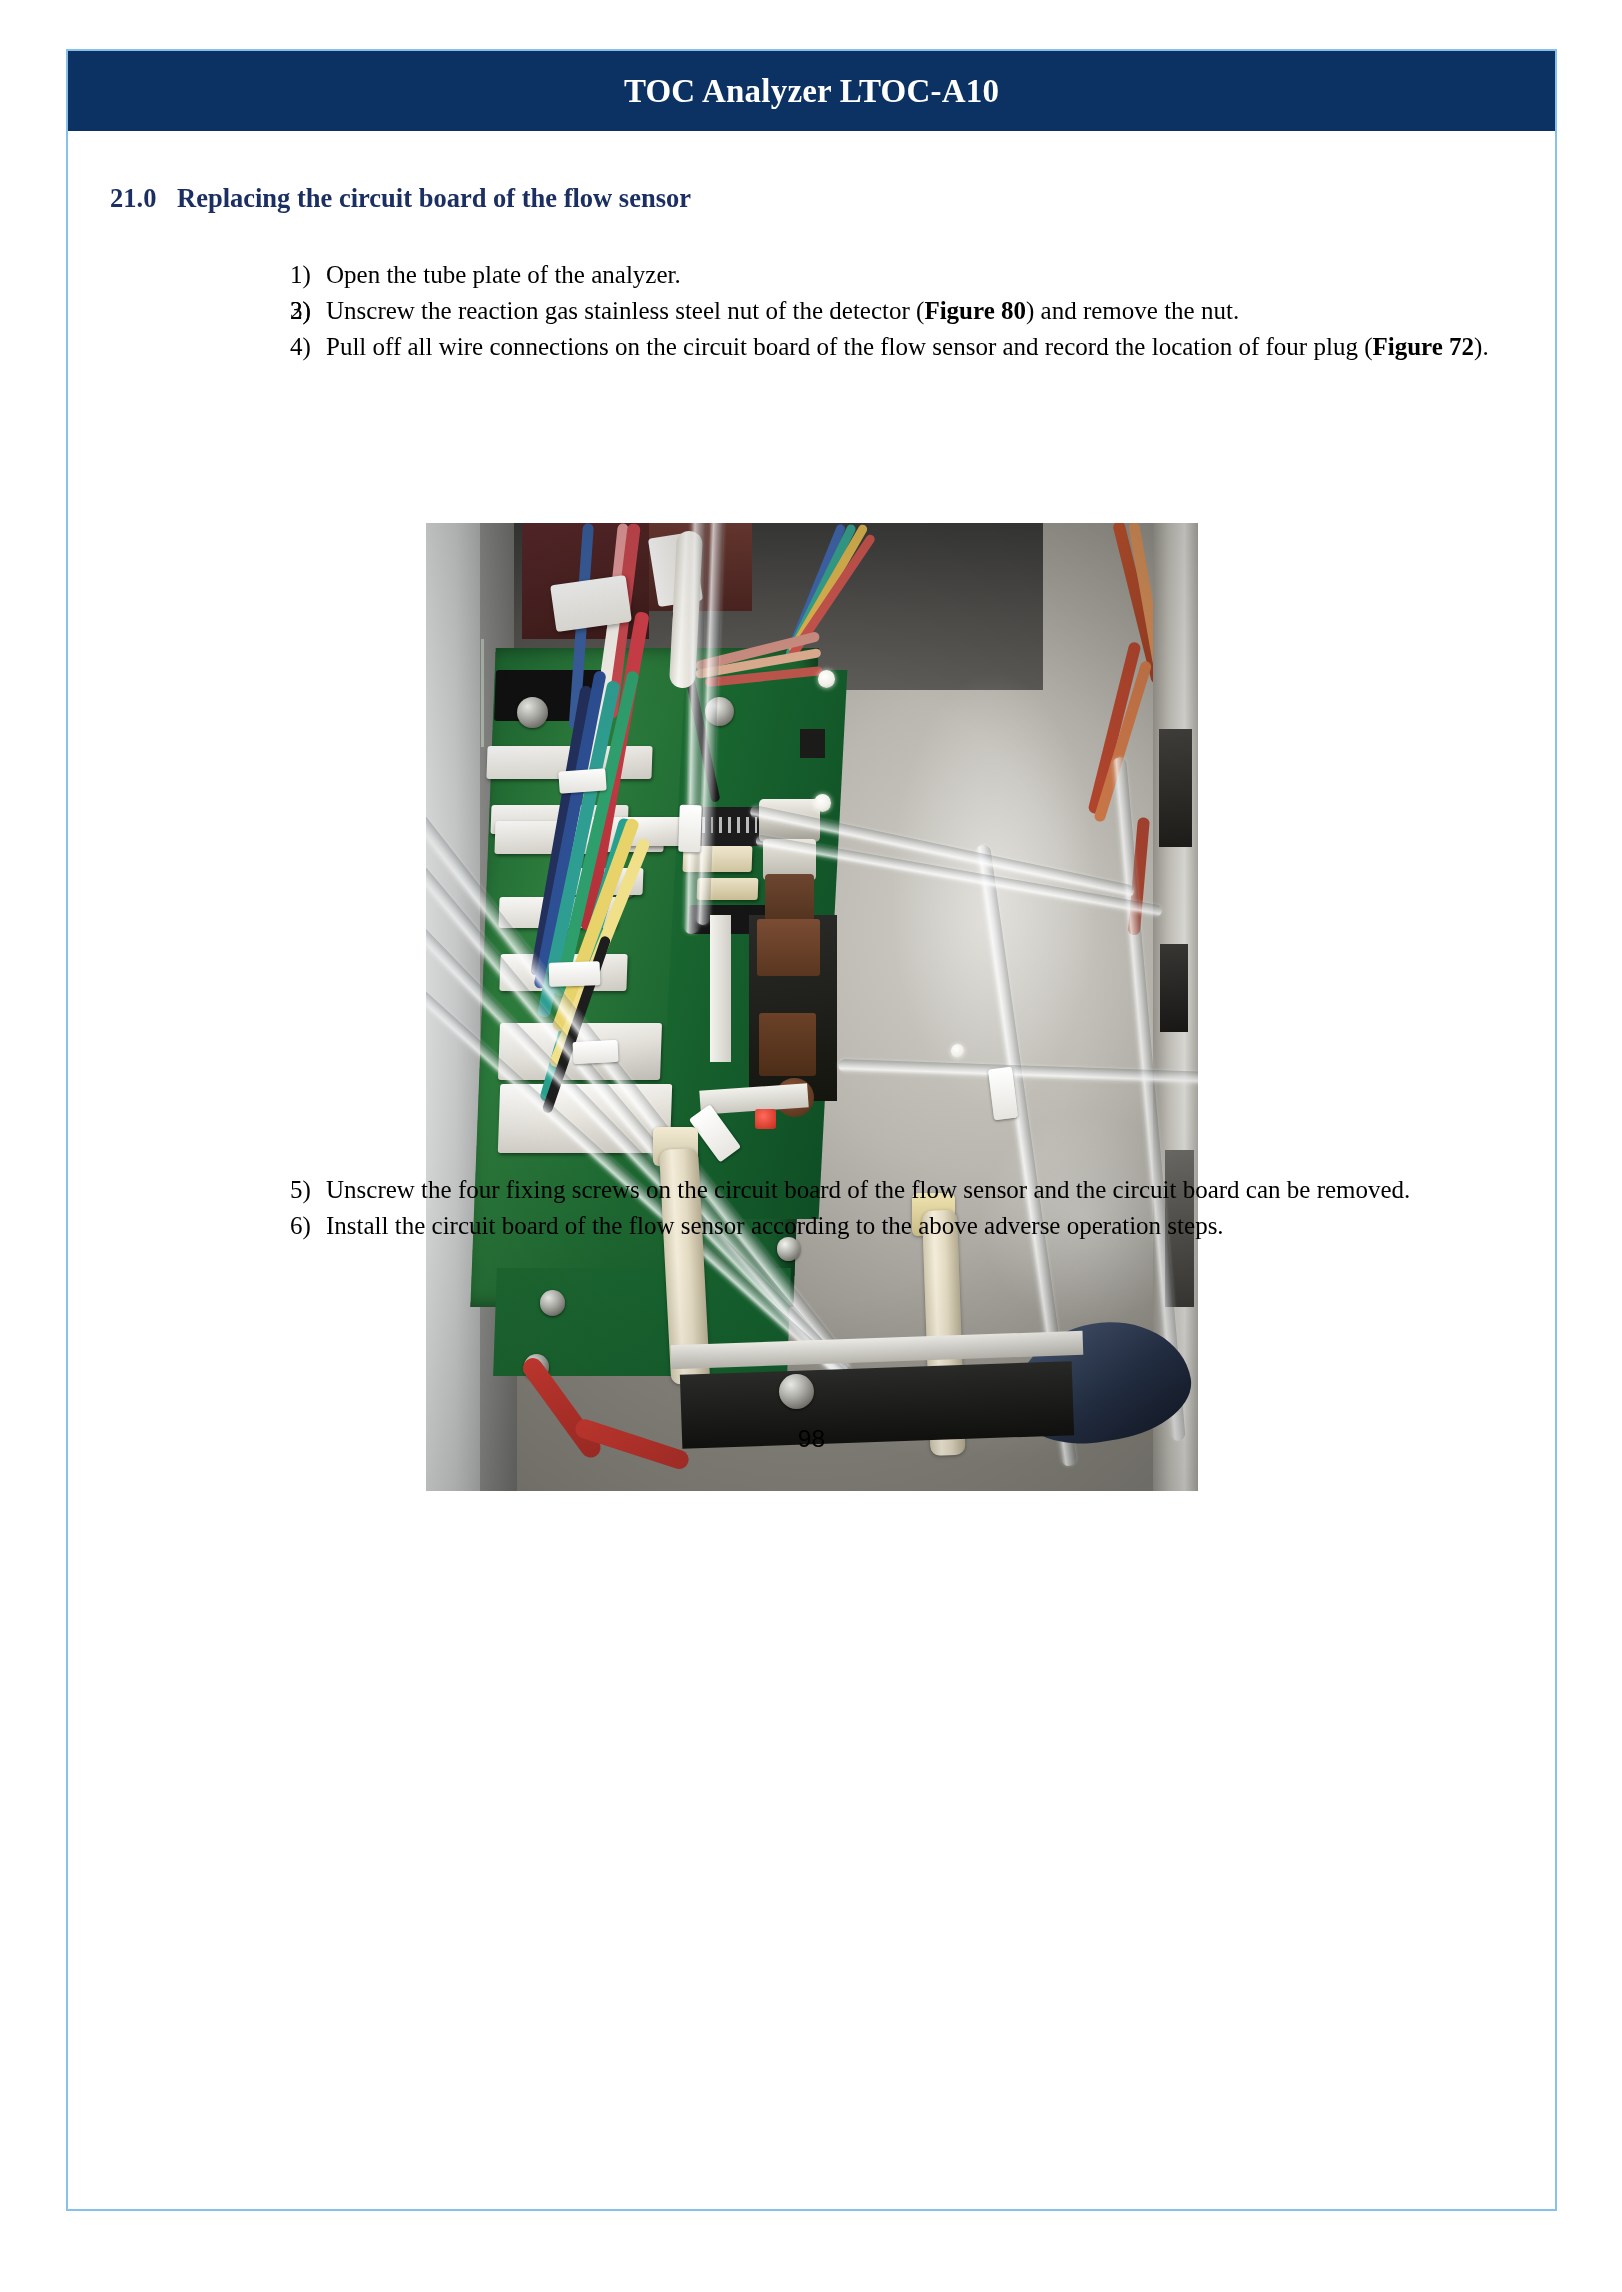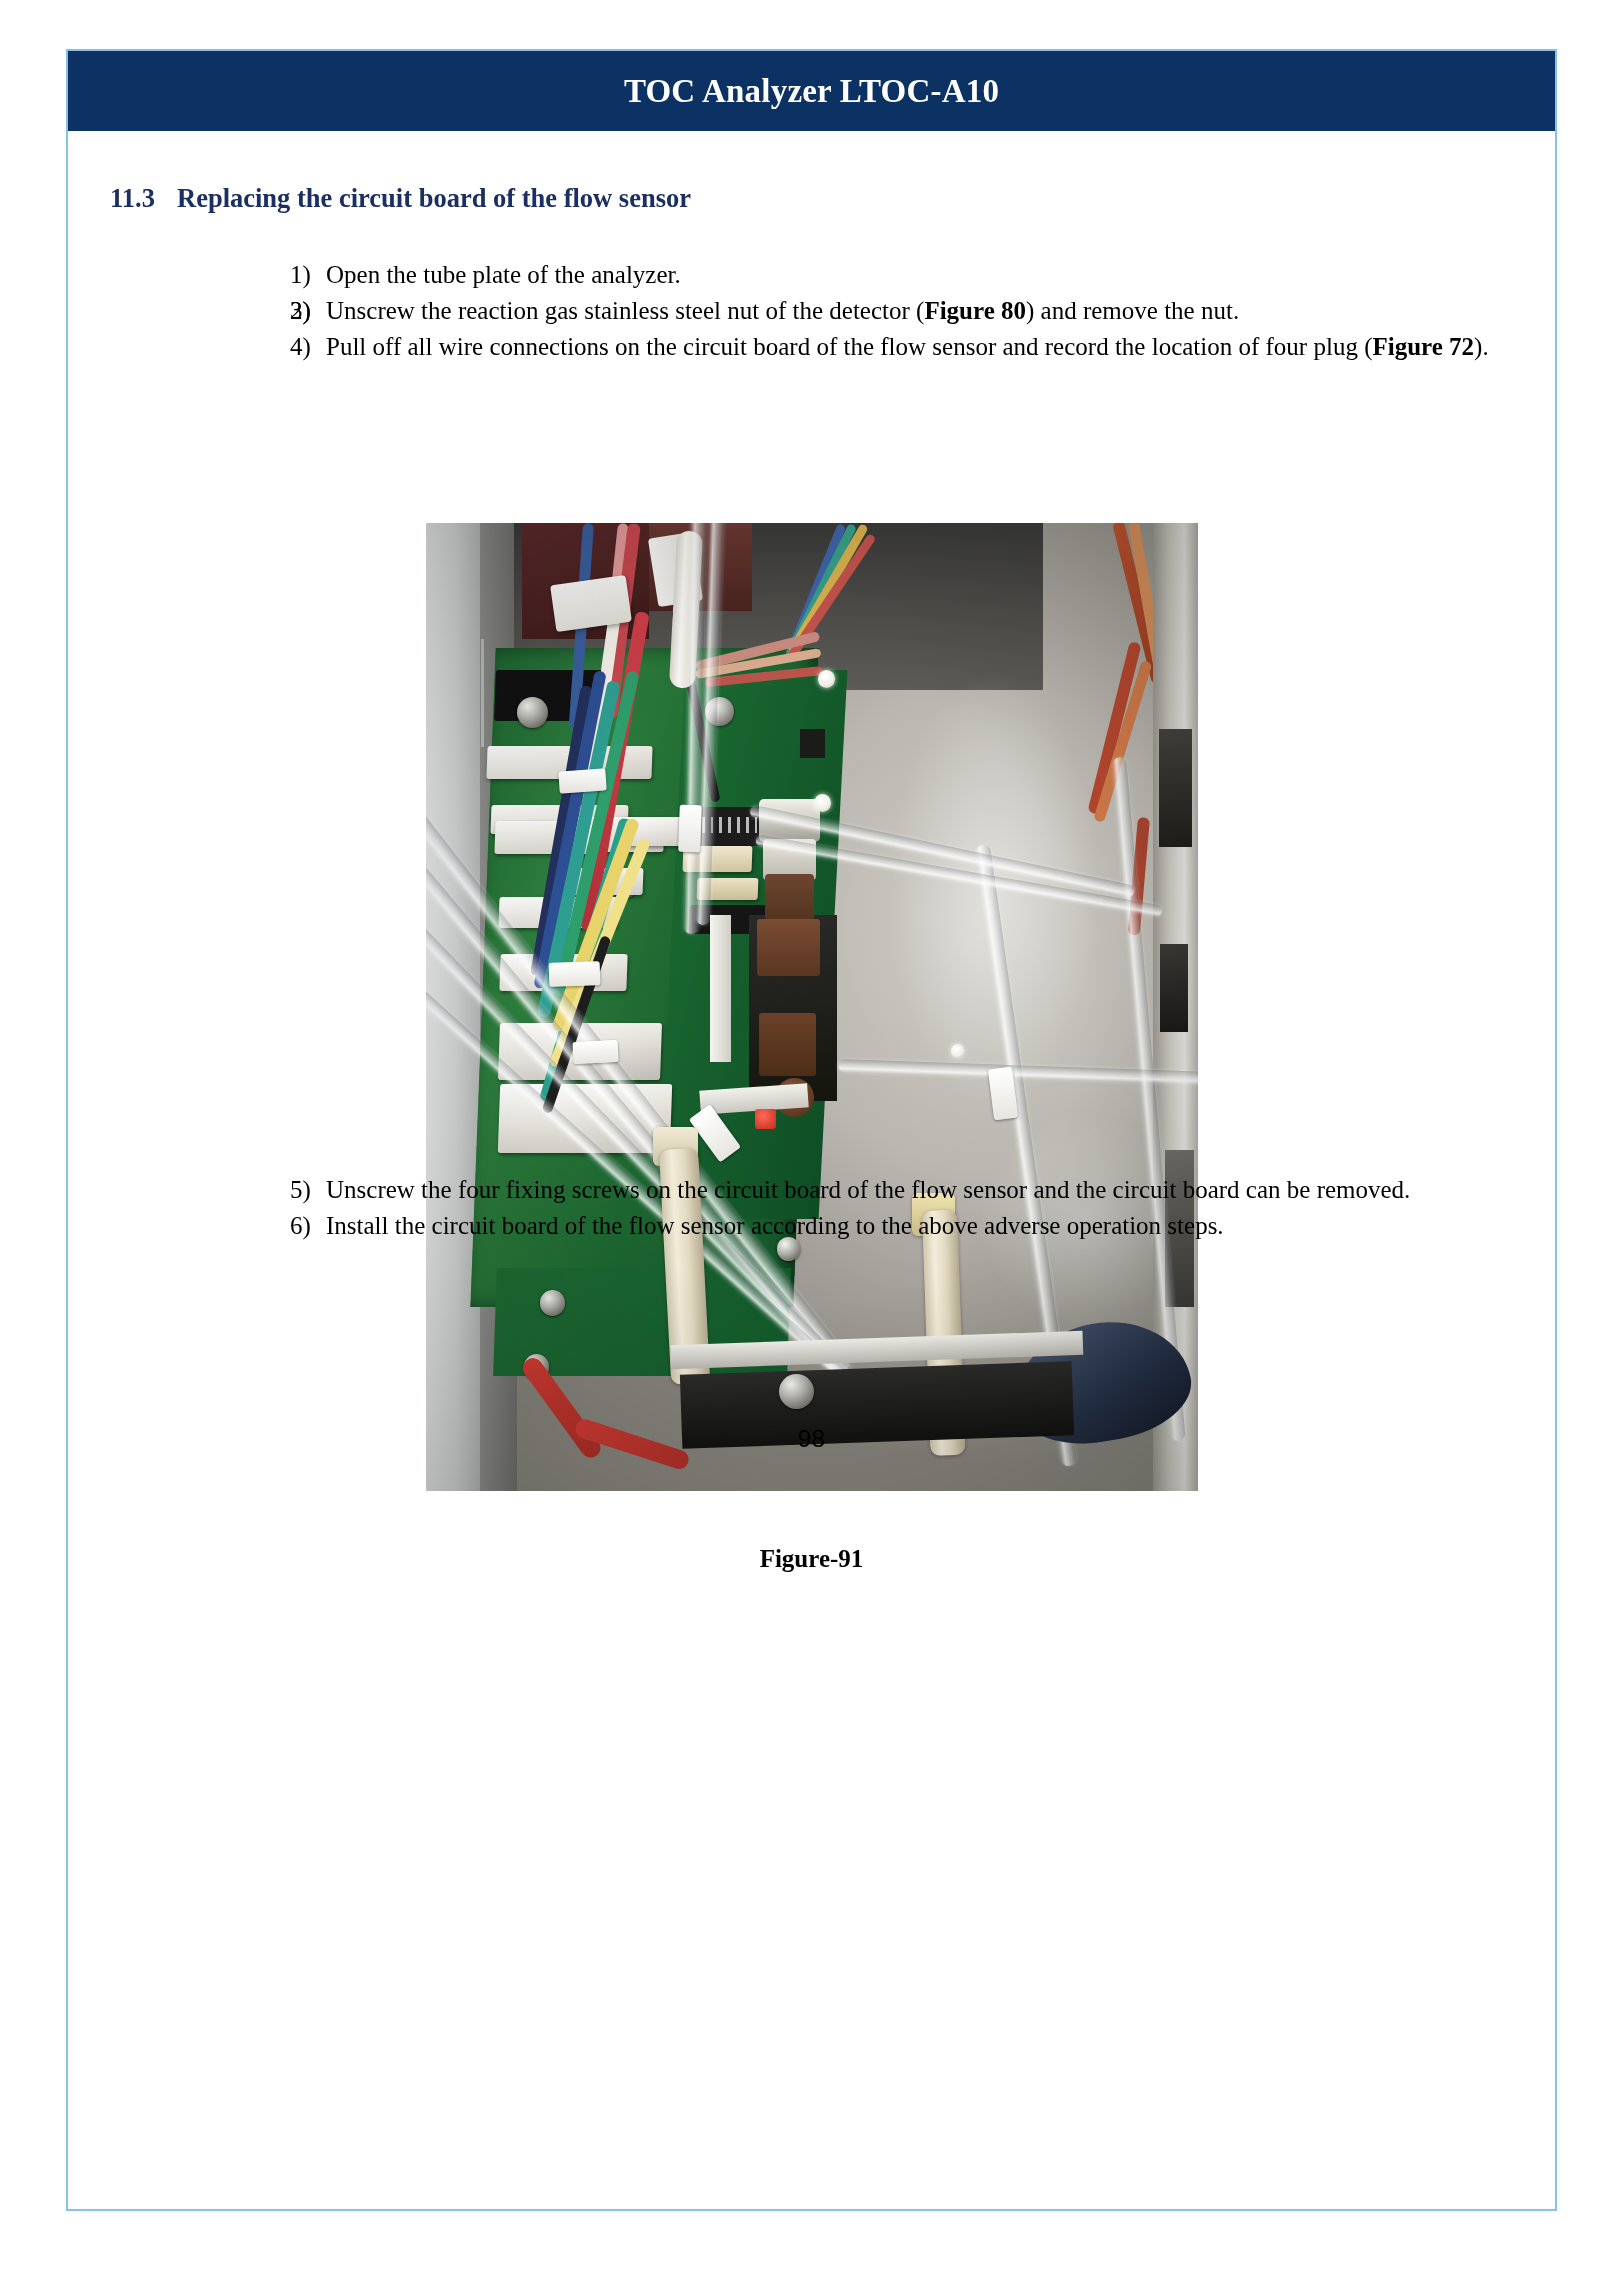--- a/index.html
+++ b/index.html
@@ -503,21 +503,21 @@
 
 <div id="page" style="border-color: rgb(133, 193, 236);">
 
   <div id="header-band" style="background: rgb(12, 50, 100);">
     <div id="header-title">TOC Analyzer LTOC-A10</div>
   </div>
 
   <div id="content">
 
     <div id="section-heading" style="color: rgb(27, 47, 98);">
-      <span class="sec-num">11.3</span><span>Replacing the circuit board of the flow sensor</span>
+      <span class="sec-num">21.0</span><span>Replacing the circuit board of the flow sensor</span>
     </div>
 
     <ol id="list-top" class="proc-list">
         <div class="proc-item"><span class="marker">1)</span><span><span>Open the tube plate of the analyzer.</span></span></div>
         <div class="proc-item"><span class="marker">2)</span></div>
         <div class="proc-item"><span class="marker">3)</span><span><span>Unscrew the reaction gas stainless steel nut of the detector (</span><b>Figure 80</b><span>) and remove the nut.</span></span></div>
         <div class="proc-item"><span class="marker">4)</span><span><span>Pull off all wire connections on the circuit board of the flow sensor and record the location of four plug (</span><b>Figure 72</b><span>).</span></span></div>
       </ol>
 
     <div id="figure-block">
@@ -642,21 +642,20 @@
         <div class="ph" id="ph-disc"></div>
         <div class="ph" id="ph-baselip"></div>
         <div class="ph" id="ph-basebar"></div>
         <div class="ph screw" id="ph-screw-big"></div>
 
         <div class="wire" id="w-bigred"></div>
         <div class="wire" id="w-bigred2"></div>
 
         <div class="ph" id="ph-vignette"></div>
       </div>
-      <div id="figure-caption">Figure-91</div>
     </div>
 
     <ol id="list-bottom" class="proc-list">
         <div class="proc-item"><span class="marker">5)</span><span><span>Unscrew the four fixing screws on the circuit board of the flow sensor and the circuit board can be removed.</span></span></div>
         <div class="proc-item"><span class="marker">6)</span><span><span>Install the circuit board of the flow sensor according to the above adverse operation steps.</span></span></div>
       </ol>
 
     <div id="page-number">98</div>
 
   </div>

